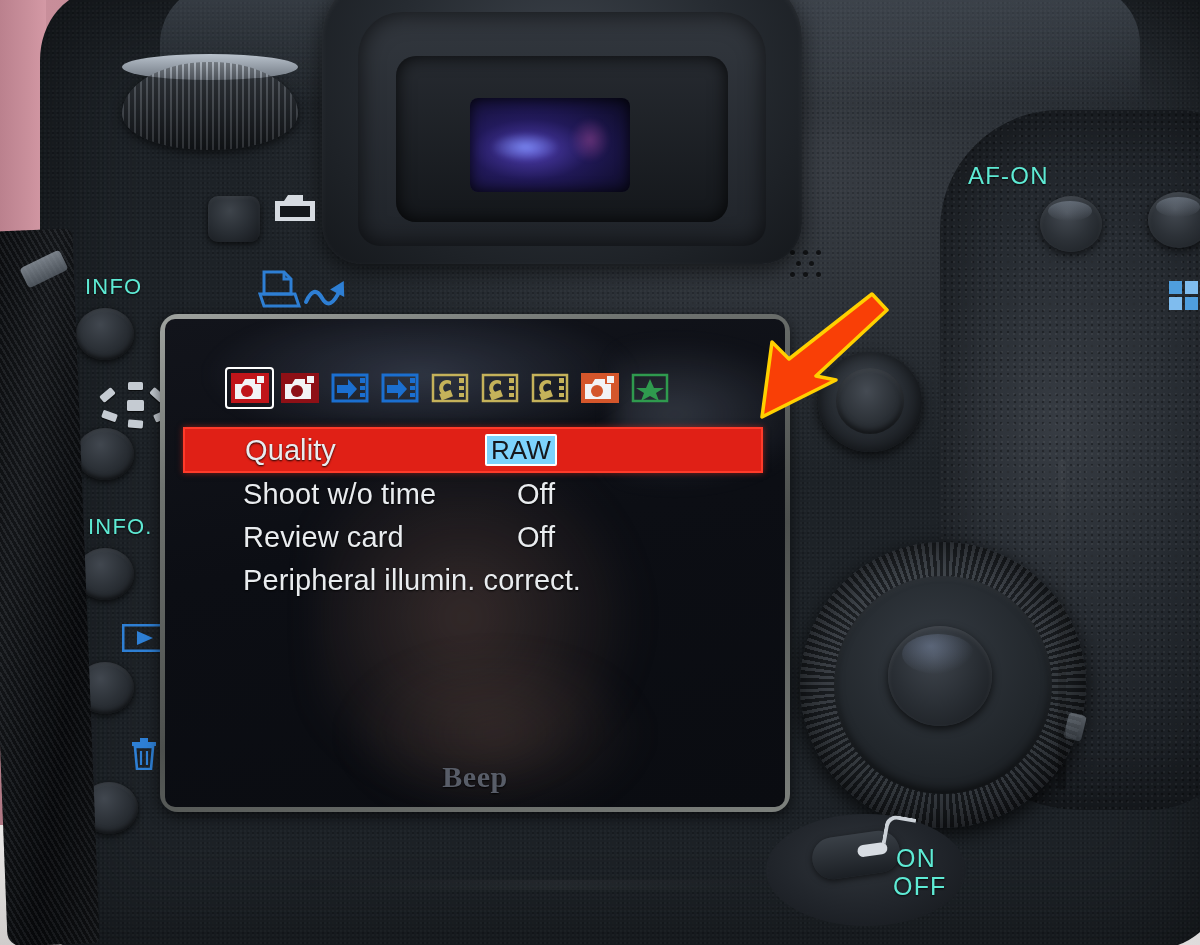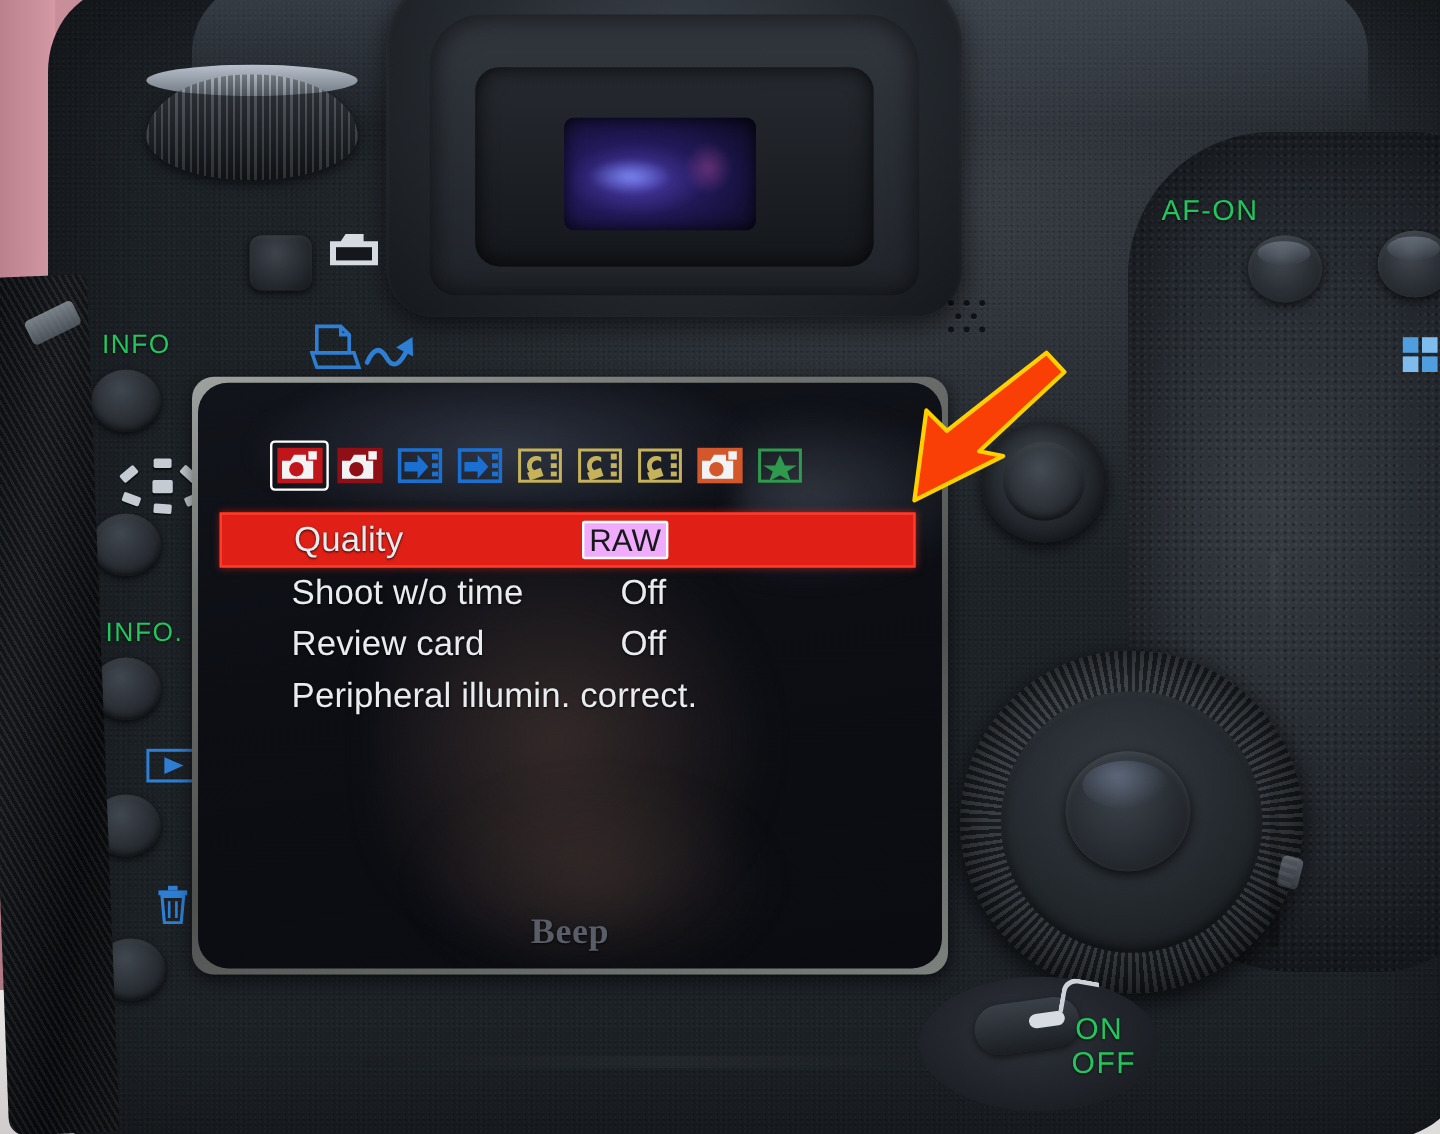--- a/index.html
+++ b/index.html
@@ -143,21 +143,21 @@
     filter:blur(2px);
   }
   .vf-glint2 {
     position:absolute; left:100px; top:20px; width:40px; height:44px;
     background:radial-gradient(ellipse, rgba(180,80,160,.45), rgba(0,0,0,0) 70%);
     filter:blur(2px);
   }
 
   
   .body-label {
-    position:absolute; color:#22c55e; font-size:22px; letter-spacing:1.2px;
+    position:absolute; color:#5eead4; font-size:22px; letter-spacing:1.2px;
     text-shadow:0 1px 2px rgba(0,0,0,.8); user-select:none;
   }
   .label-menu { left:85px; top:274px; }
   .label-info { left:88px; top:514px; }
   .label-afon { left:968px; top:162px; font-size:24px; }
   .label-on   { left:896px; top:844px; font-size:25px; }
   .label-off  { left:893px; top:872px; font-size:25px; }
 
   
   .round-btn {
@@ -301,21 +301,21 @@
   .lcd-bezel {
     position:absolute; left:160px; top:314px; width:630px; height:498px;
     background:linear-gradient(160deg,#9fa39f 0%, #6f7370 24%, #4d504e 60%, #7d817d 100%);
     border-radius:18px;
     box-shadow:0 4px 14px rgba(0,0,0,.6);
     padding:5px;
   }
   .lcd {
     position:relative; width:100%; height:100%;
     background:linear-gradient(170deg,#12141b 0%, #0c0e14 45%, #0a0c11 100%);
-    border-radius:25px; overflow:hidden;
+    border-radius:10px; overflow:hidden;
   }
   
   .lcd-reflect-a {
     position:absolute; left:40px; top:-16px; width:430px; height:120px;
     background:radial-gradient(ellipse at 50% 60%, rgba(120,135,165,.30), rgba(0,0,0,0) 72%);
     filter:blur(6px); pointer-events:none;
   }
   .lcd-reflect-b {
     position:absolute; left:150px; top:150px; width:330px; height:330px;
     background:radial-gradient(ellipse at 45% 45%, rgba(150,110,95,.30), rgba(0,0,0,0) 70%);
@@ -368,21 +368,21 @@
     text-shadow:0 1px 2px rgba(0,0,0,.9);
     white-space:nowrap;
   }
   .row-value {
     position:absolute; left:352px;
     color:#e9ecef; font-size:29px;
     text-shadow:0 1px 2px rgba(0,0,0,.9);
   }
   .row.highlight .row-value {
     left:300px;
-    background:#f0abfc; color:#16181c;
+    background:#7dd3fc; color:#16181c;
     padding:0 4px; border-radius:2px;
     text-shadow:none; font-size:26px; line-height:28px;
     border:2px solid #fff;
     text-align:right;
   }
 
   .canon-logo {
     position:absolute; left:0; right:0; bottom:16px; text-align:center;
     color:#585d68; font-size:30px; font-weight:bold; letter-spacing:.5px;
     font-family:"Liberation Serif", serif;

